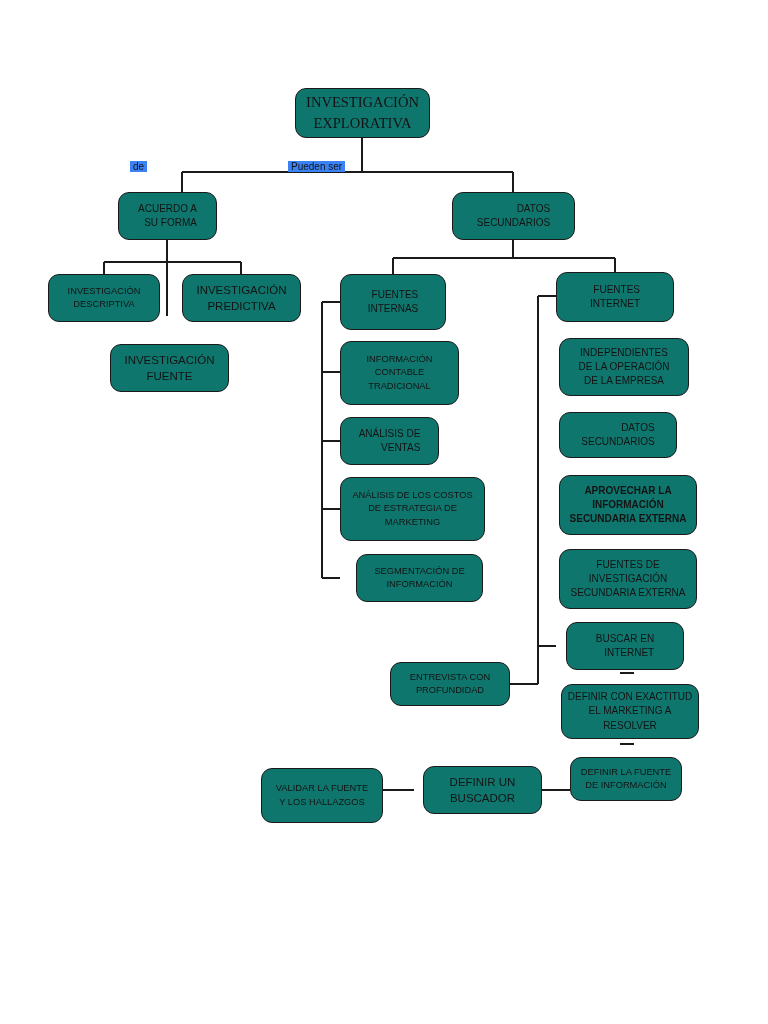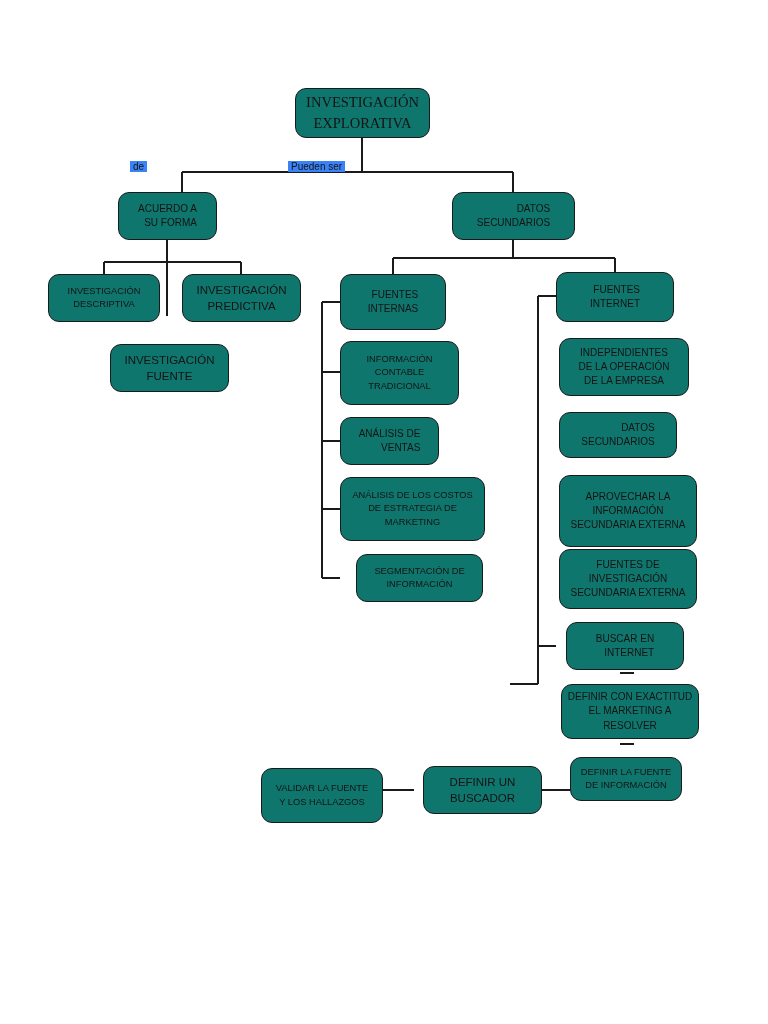--- a/index.html
+++ b/index.html
@@ -211,21 +211,21 @@
     </div>
   </div>
 
   <div class="node f-lg" style="left:559px; top:412px; width:118px; height:46px;">
     <div>
       <span>DATOS</span>
       <span>SECUNDARIOS</span>
     </div>
   </div>
 
-  <div class="node f-xs" style="left:559px; top:475px; width:138px; height:72px;">
+  <div class="node f-xs" style="left:559px; top:475px; width:138px; height:60px;font-weight:bold;">
     <div>
       <span>APROVECHAR LA</span>
       <span>INFORMACIÓN</span>
       <span>SECUNDARIA EXTERNA</span>
     </div>
   </div>
 
   <div class="node f-xs" style="left:559px; top:549px; width:138px; height:60px;">
     <div>
       <span>FUENTES DE</span>
@@ -249,20 +249,26 @@
     </div>
   </div>
 
   <div class="node f-sm" style="left:570px; top:757px; width:112px; height:44px;">
     <div>
       <span>DEFINIR LA FUENTE</span>
       <span>DE INFORMACIÓN</span>
     </div>
   </div>
 
+  <div class="node f-sm" style="left:390px; top:662px; width:120px; height:44px;">
+    <div>
+      <span>ENTREVISTA CON</span>
+      <span>PROFUNDIDAD</span>
+    </div>
+  </div>
 
   <div class="node f-md" style="left:414px; top:766px; width:119px; height:48px;margin-left:9px;">
     <div>
       <span>DEFINIR UN</span>
       <span>BUSCADOR</span>
     </div>
   </div>
 
   <div class="node f-sm" style="left:261px; top:768px; width:122px; height:55px;">
     <div>

